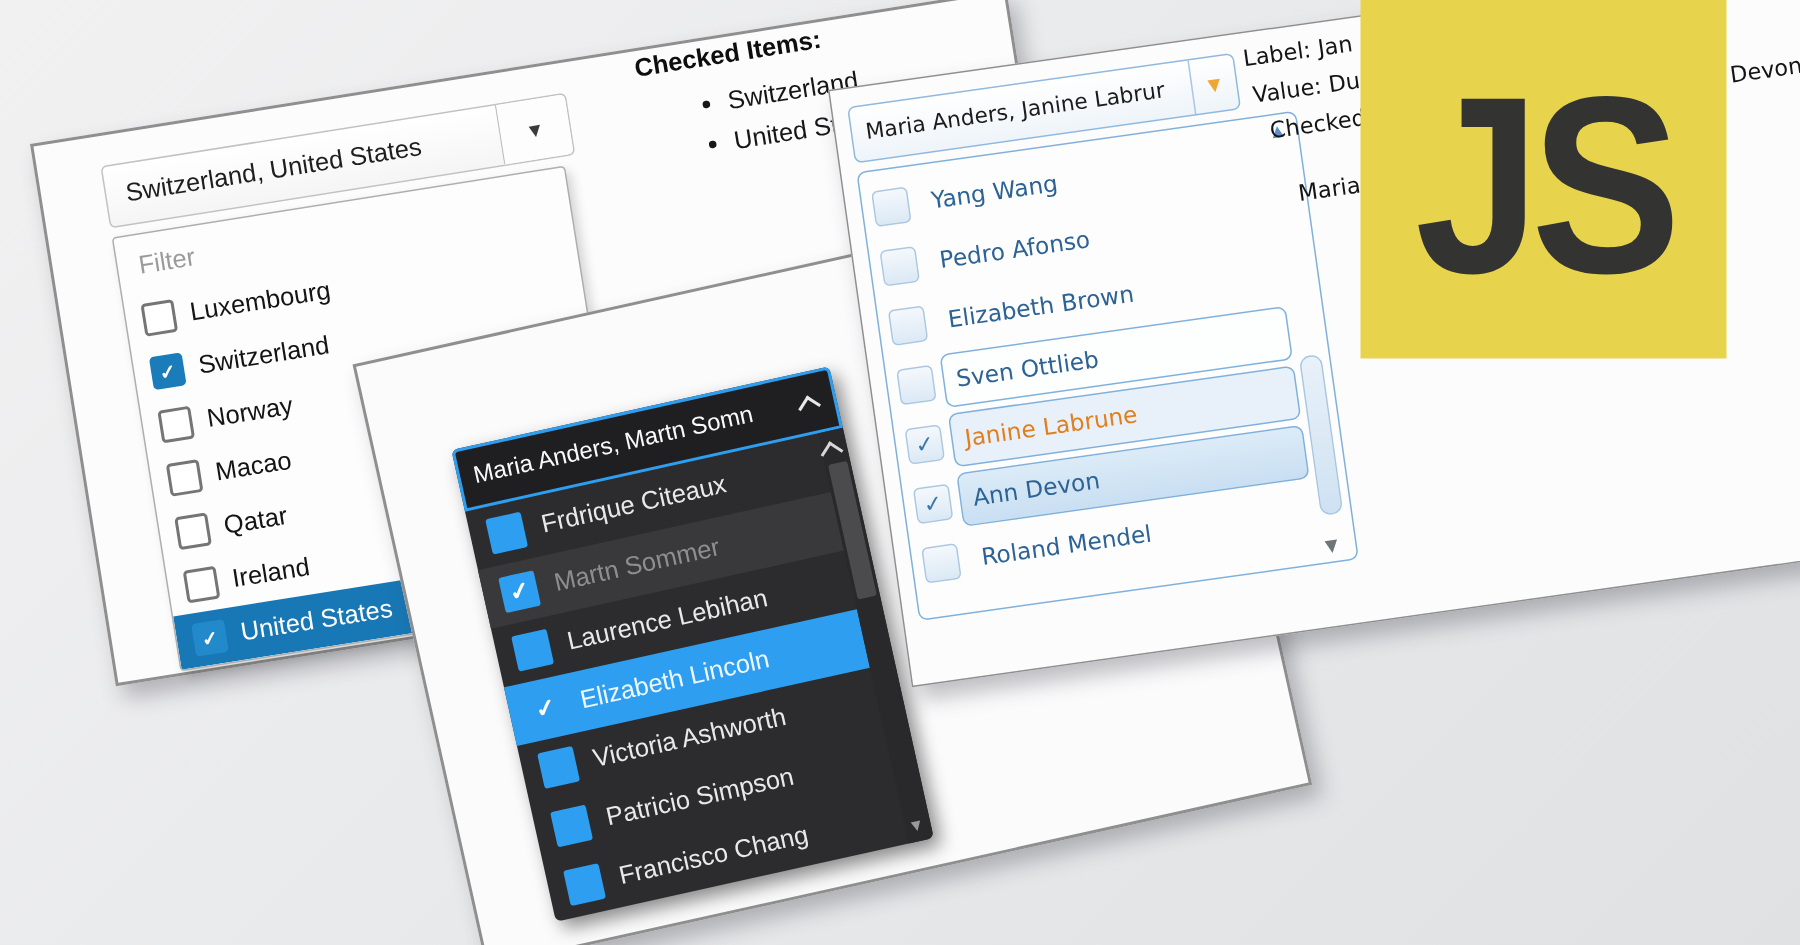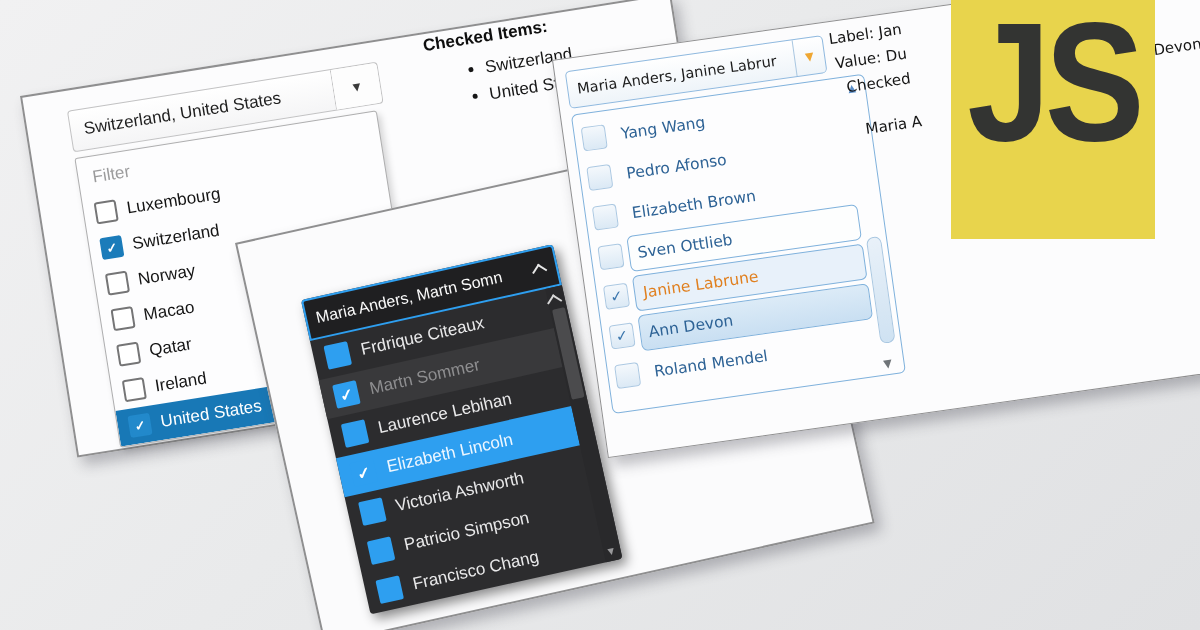--- a/index.html
+++ b/index.html
@@ -74,22 +74,22 @@
   .brow.hovered .bwrap{border-color:#7fb1dc;background:#fdfefe;}
   .brow.active .bwrap{border-color:#7fb1dc;background:#e8f1fa;color:#e07f1e;}
   .brow.selected .bwrap{border-color:#7fb1dc;background:linear-gradient(#dcebf7,#c9dff2);}
   .b-scroll{position:absolute;right:4px;top:4px;bottom:4px;width:18px;}
   .b-up{position:absolute;top:2px;left:0;right:0;text-align:center;font-size:10px;color:#5b8fc9;}
   .b-thumb{position:absolute;left:2px;top:54%;height:36%;width:13px;border:1px solid #a9c7e1;border-radius:7px;
            background:linear-gradient(#e9f1f9,#cfe2f2);}
   .b-down{position:absolute;bottom:0;left:2px;font-size:11px;color:#6f7478;}
   .frag{position:absolute;font-size:15px;color:#141414;white-space:nowrap;}
   
-  #js-logo{position:absolute;left:907px;top:0;width:204px;height:239px;background:#e8d44c;
-           display:flex;align-items:flex-start;justify-content:center;z-index:40;margin-left:44px;}
+  #js-logo{position:absolute;left:907px;top:0;width:244px;height:239px;background:#e8d44c;
+           display:flex;align-items:center;justify-content:center;z-index:40;}
   #js-logo span{font-family:"Liberation Sans",sans-serif;font-weight:bold;font-size:150px;color:#333432;
                 letter-spacing:-6px;transform:scaleY(1.12);line-height:1;padding-top:6px;}
   .z1{z-index:10}.z2{z-index:20}.z3{z-index:30}
 </style>
 </head>
 <body>
 
 <div class="card z1" id="card-left">
   <div class="sel-box">
     <div class="sel-text">Switzerland, United States</div>

